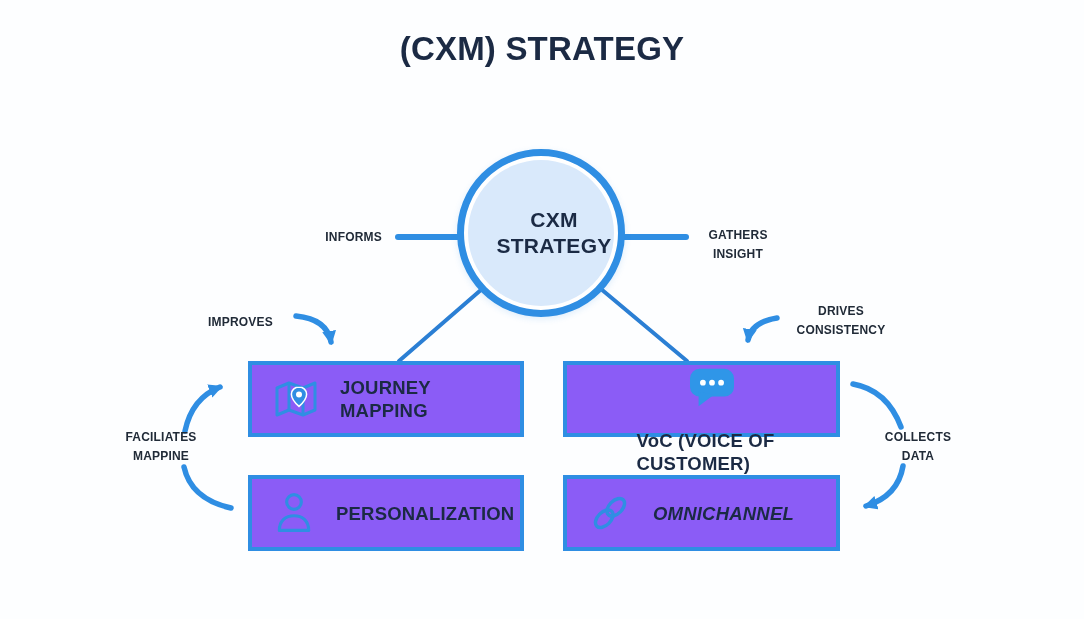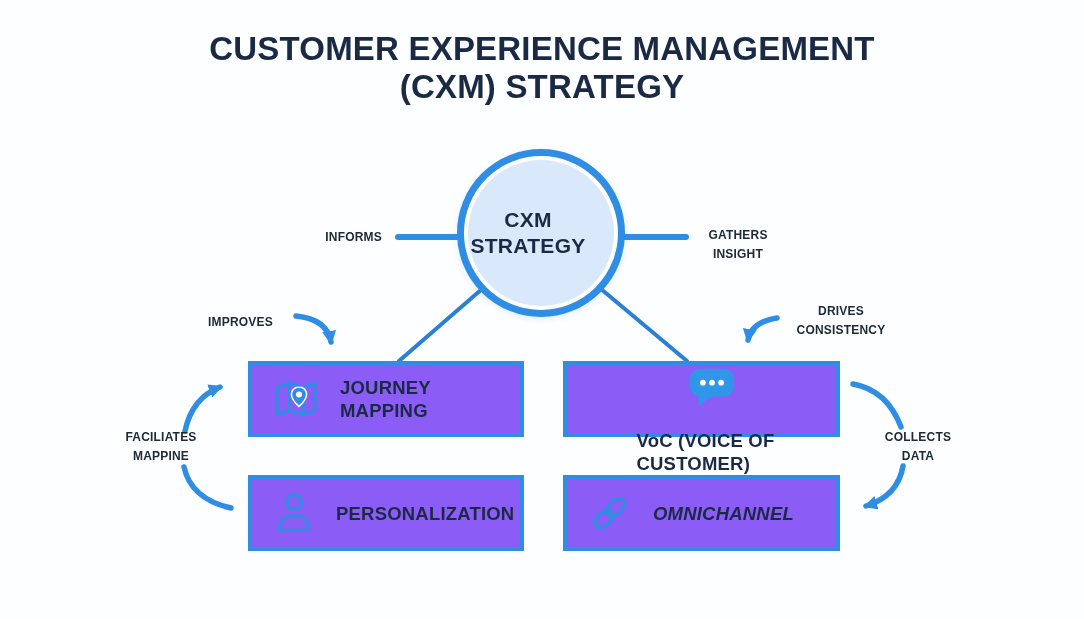--- a/index.html
+++ b/index.html
@@ -33,21 +33,21 @@
     width:154px;height:154px;
     border:7px solid #2f8ee3;
     border-radius:50%;
     background:#ffffff;
     box-shadow:0 2px 6px rgba(47,142,227,0.15);
   }
   .circle-inner{
     position:absolute;inset:4px;
     border-radius:50%;
     background:#d9e9fb;
-    display:flex;align-items:center;justify-content:flex-start;
+    display:flex;align-items:center;justify-content:flex-end;
   }
   .circle-label{
     width:120px;
     text-align:center;
     color:#1b2a44;
     font-weight:bold;
     font-size:21px;
     line-height:26px;
     letter-spacing:0.3px;
   }
@@ -89,21 +89,20 @@
   .lbl-drives{left:782px;top:302px;width:118px;text-align:center;}
   .lbl-facilitates{left:111px;top:428px;width:100px;text-align:center;}
   .lbl-collects{left:873px;top:428px;width:90px;text-align:center;}
 </style>
 </head>
 <body>
 
 <div class="canvas">
 
   <div class="title">
-    <div>CUSTOMER EXPERIENCE MANAGEMENT</div>
     <div>(CXM) STRATEGY</div>
   </div>
 
   <svg class="connector-layer" viewBox="0 0 1084 619" xmlns="http://www.w3.org/2000/svg">
     <defs>
       <marker id="arrowhead" markerUnits="userSpaceOnUse" markerWidth="18" markerHeight="18" refX="11" refY="7" orient="auto">
         <path d="M0,0 L14,7 L0,14 Z" fill="#2f8ee3"></path>
       </marker>
     </defs>
 

